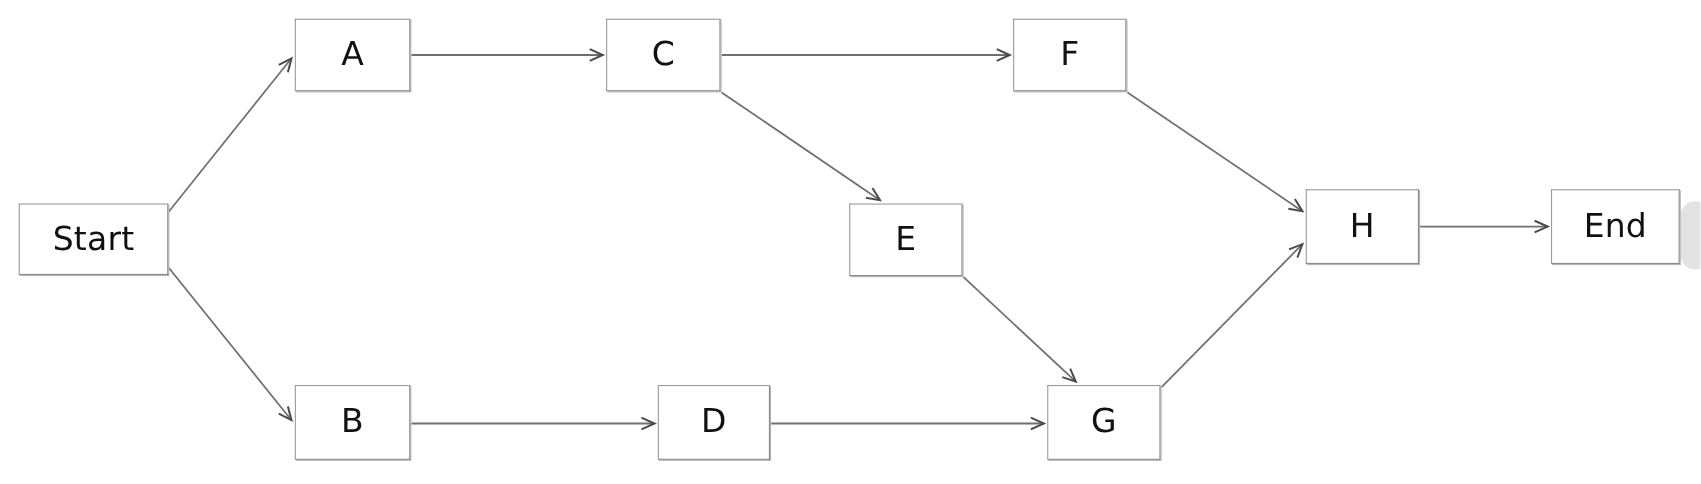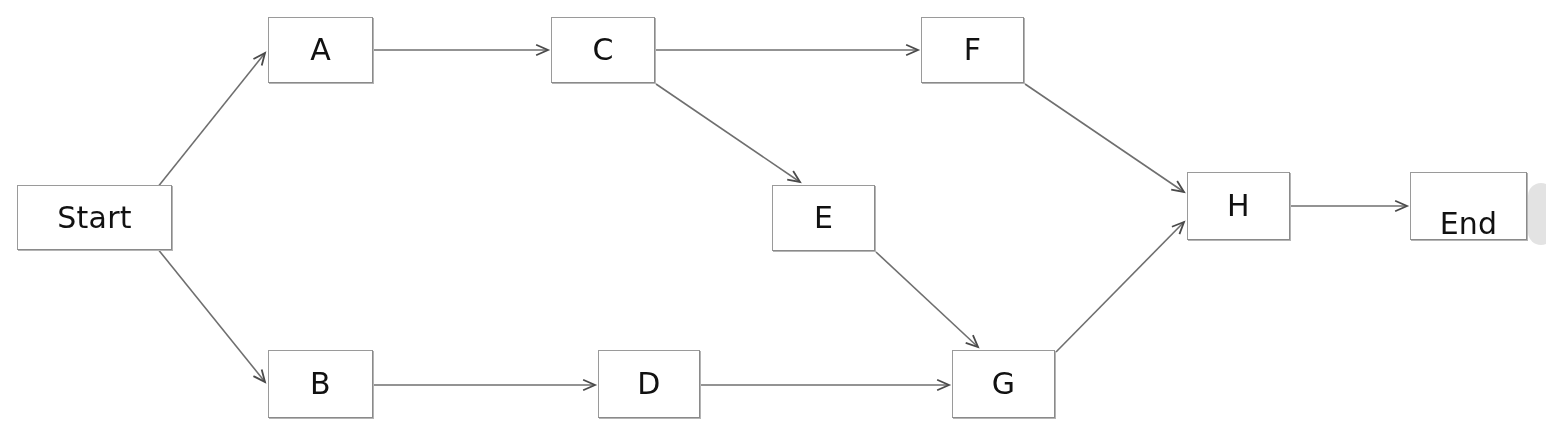--- a/index.html
+++ b/index.html
@@ -93,21 +93,21 @@
       <line x1="1025" y1="84" x2="1184" y2="192" class="edge-line"></line>
       <path d="M 1171.2023307883896 189.71534187454597 L 1184 192 L 1177.1592864984411 180.94537930141468" class="arrow-head"></path>
       <line x1="1056" y1="352" x2="1184" y2="222" class="edge-line"></line>
       <path d="M 1179.4490833082157 234.177403551843 L 1184 222 L 1171.8946125107448 226.7391553820254" class="arrow-head"></path>
       <line x1="1291" y1="206" x2="1407" y2="206" class="edge-line"></line>
       <path d="M 1395.12984377594 211.3008858897744 L 1407 206 L 1395.12984377594 200.6991141102256" class="arrow-head"></path>
     </svg>
 
   <div class="edge-clip" style="background: rgb(227, 227, 227);"></div>
 
-  <div class="node" id="node-start" style="left: 17px; top: 185px; width: 155px; height: 65px;">
+  <div class="node" id="node-start" style="left: 17px; top: 185px; width: 136px; height: 65px;">
     <span class="node-label">Start</span>
   </div>
   <div class="node" id="node-a" style="left: 268px; top: 17px; width: 105px; height: 66px;">
     <span class="node-label">A</span>
   </div>
   <div class="node" id="node-b" style="left: 268px; top: 350px; width: 105px; height: 68px;">
     <span class="node-label">B</span>
   </div>
   <div class="node" id="node-c" style="left: 551px; top: 17px; width: 104px; height: 66px;">
     <span class="node-label">C</span>
@@ -120,17 +120,17 @@
   </div>
   <div class="node" id="node-f" style="left: 921px; top: 17px; width: 103px; height: 66px;">
     <span class="node-label">F</span>
   </div>
   <div class="node" id="node-g" style="left: 952px; top: 350px; width: 103px; height: 68px;">
     <span class="node-label">G</span>
   </div>
   <div class="node" id="node-h" style="left: 1187px; top: 172px; width: 103px; height: 68px;">
     <span class="node-label">H</span>
   </div>
-  <div class="node" id="node-end" style="left: 1410px; top: 172px; width: 117px; height: 68px; align-items: flex-end;">
+  <div class="node" id="node-end" style="left: 1410px; top: 172px; width: 117px; height: 68px;">
     <span class="node-label">End</span>
   </div>
 
 </div>
 
 </body></html>

